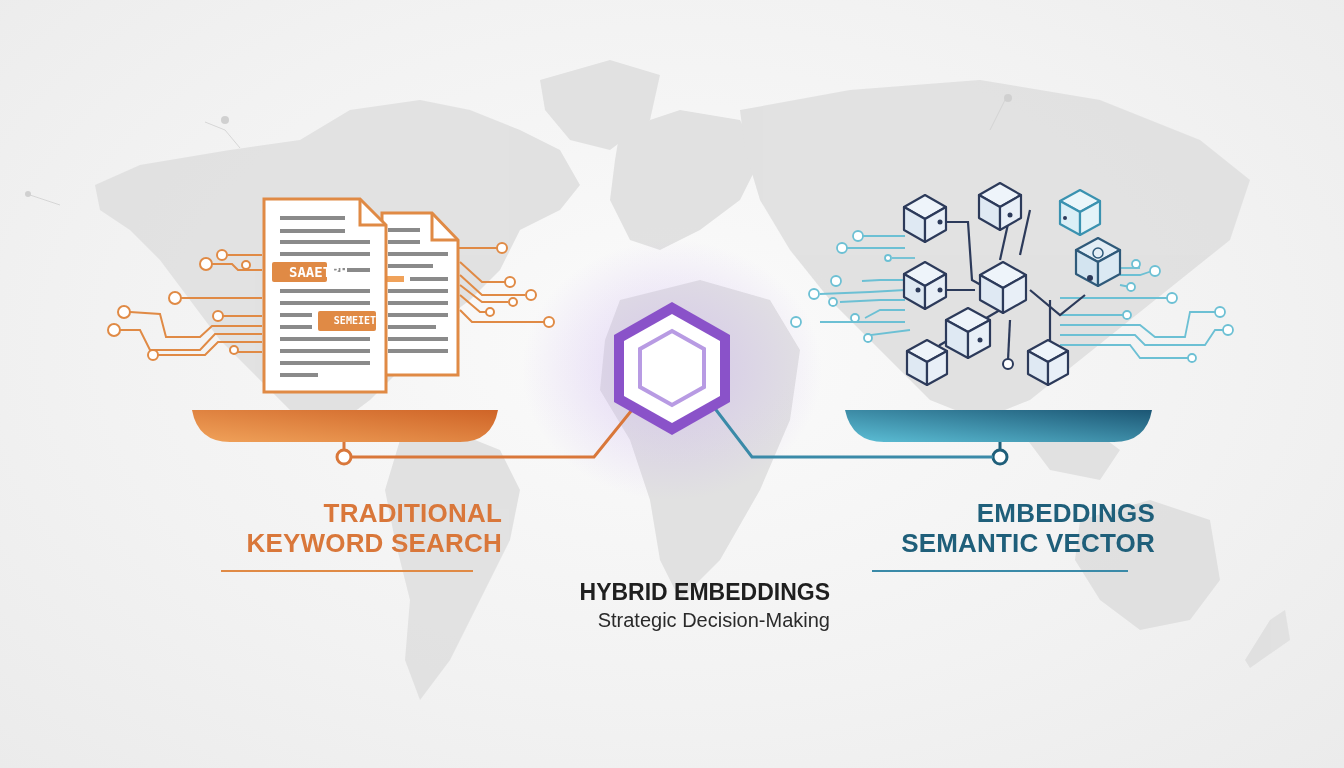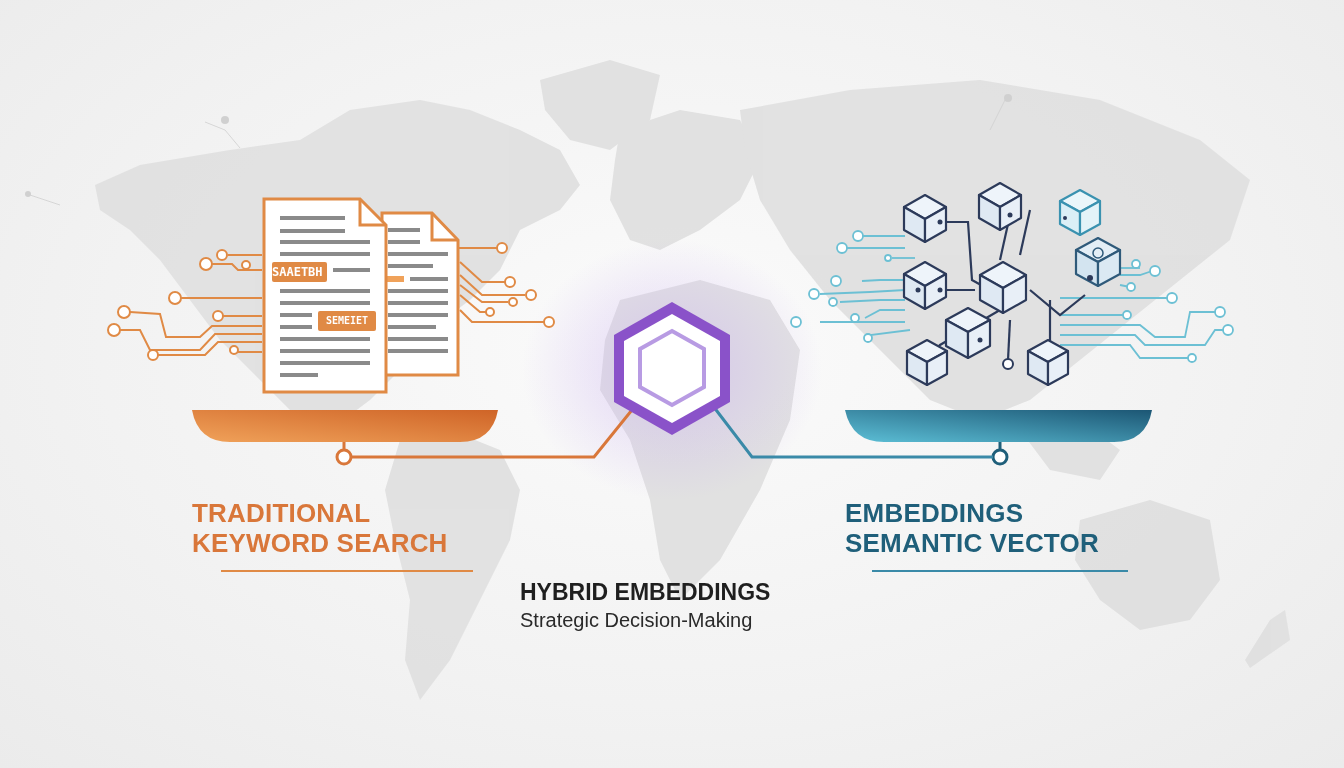--- a/index.html
+++ b/index.html
@@ -2,21 +2,21 @@
 <html><head>
 <meta charset="utf-8">
 <style>
   html, body { margin:0; padding:0; }
   body {
     width:1344px; height:768px; overflow:hidden; position:relative;
     background: radial-gradient(ellipse at 50% 45%, #fbfbfb 0%, #f2f2f2 60%, #ebebeb 100%);
     font-family: "Liberation Sans", "DejaVu Sans", sans-serif;
   }
   .layer { position:absolute; left:0; top:0; width:1344px; height:768px; }
-  .label-block { position:absolute; text-align:left; }
+  .label-block { position:absolute; text-align:right; }
   .title-left {
     color: var(--orange);
     font-weight:700; font-size:26px; line-height:30px; letter-spacing:0.2px;
   }
   .title-right {
     color: var(--blue-dark);
     font-weight:700; font-size:26px; line-height:30px; letter-spacing:0.2px;
   }
   .title-center {
     color:#1f1f1f; font-weight:700; font-size:23px; line-height:28px;
@@ -175,22 +175,22 @@
       <rect x="280" y="325" width="32" height="4"></rect>
     <rect x="280" y="337" width="90" height="4"></rect>
       <rect x="280" y="349" width="90" height="4"></rect>
     <rect x="280" y="361" width="90" height="4"></rect>
       <rect x="280" y="373" width="38" height="4"></rect>
   </g>
   <rect x="272" y="262" width="55" height="20" rx="2" fill="#e08a45"></rect>
   <rect x="318" y="311" width="58" height="20" rx="2" fill="#e08a45"></rect>
 </svg>
 
-<div style="position:absolute;left:272px;top:262px;width:76px;height:20px;color:#fff;font-size:12px;font-weight:700;line-height:20px;text-align:left;font-family:'DejaVu Sans Mono',monospace;">SAAETBH</div>
-<div style="position:absolute;left:318px;top:311px;width:58px;height:20px;color:#fff;font-size:10px;font-weight:700;line-height:20px;text-align:center;font-family:'DejaVu Sans Mono',monospace;">SEMEIET</div>
+<div style="position:absolute;left:272px;top:262px;width:76px;height:20px;color:#fff;font-size:14px;font-weight:700;line-height:20px;text-align:right;font-family:'DejaVu Sans Mono',monospace;">SAAETBH</div>
+<div style="position:absolute;left:318px;top:311px;width:58px;height:20px;color:#fff;font-size:10px;font-weight:700;line-height:20px;text-align:right;font-family:'DejaVu Sans Mono',monospace;">SEMEIET</div>
 
 <svg class="layer" viewBox="0 0 1344 768">
 
   <g stroke="#6cc0d4" stroke-width="1.8" fill="none">
     <path d="M905,236 L860,236"></path>
       <path d="M905,248 L845,248"></path>
     <path d="M915,258 L892,258"></path>
     <path d="M905,280 L880,280 L862,281"></path>
     <path d="M905,290 L870,292 L820,294"></path>
     <path d="M905,300 L880,300 L840,302"></path>

